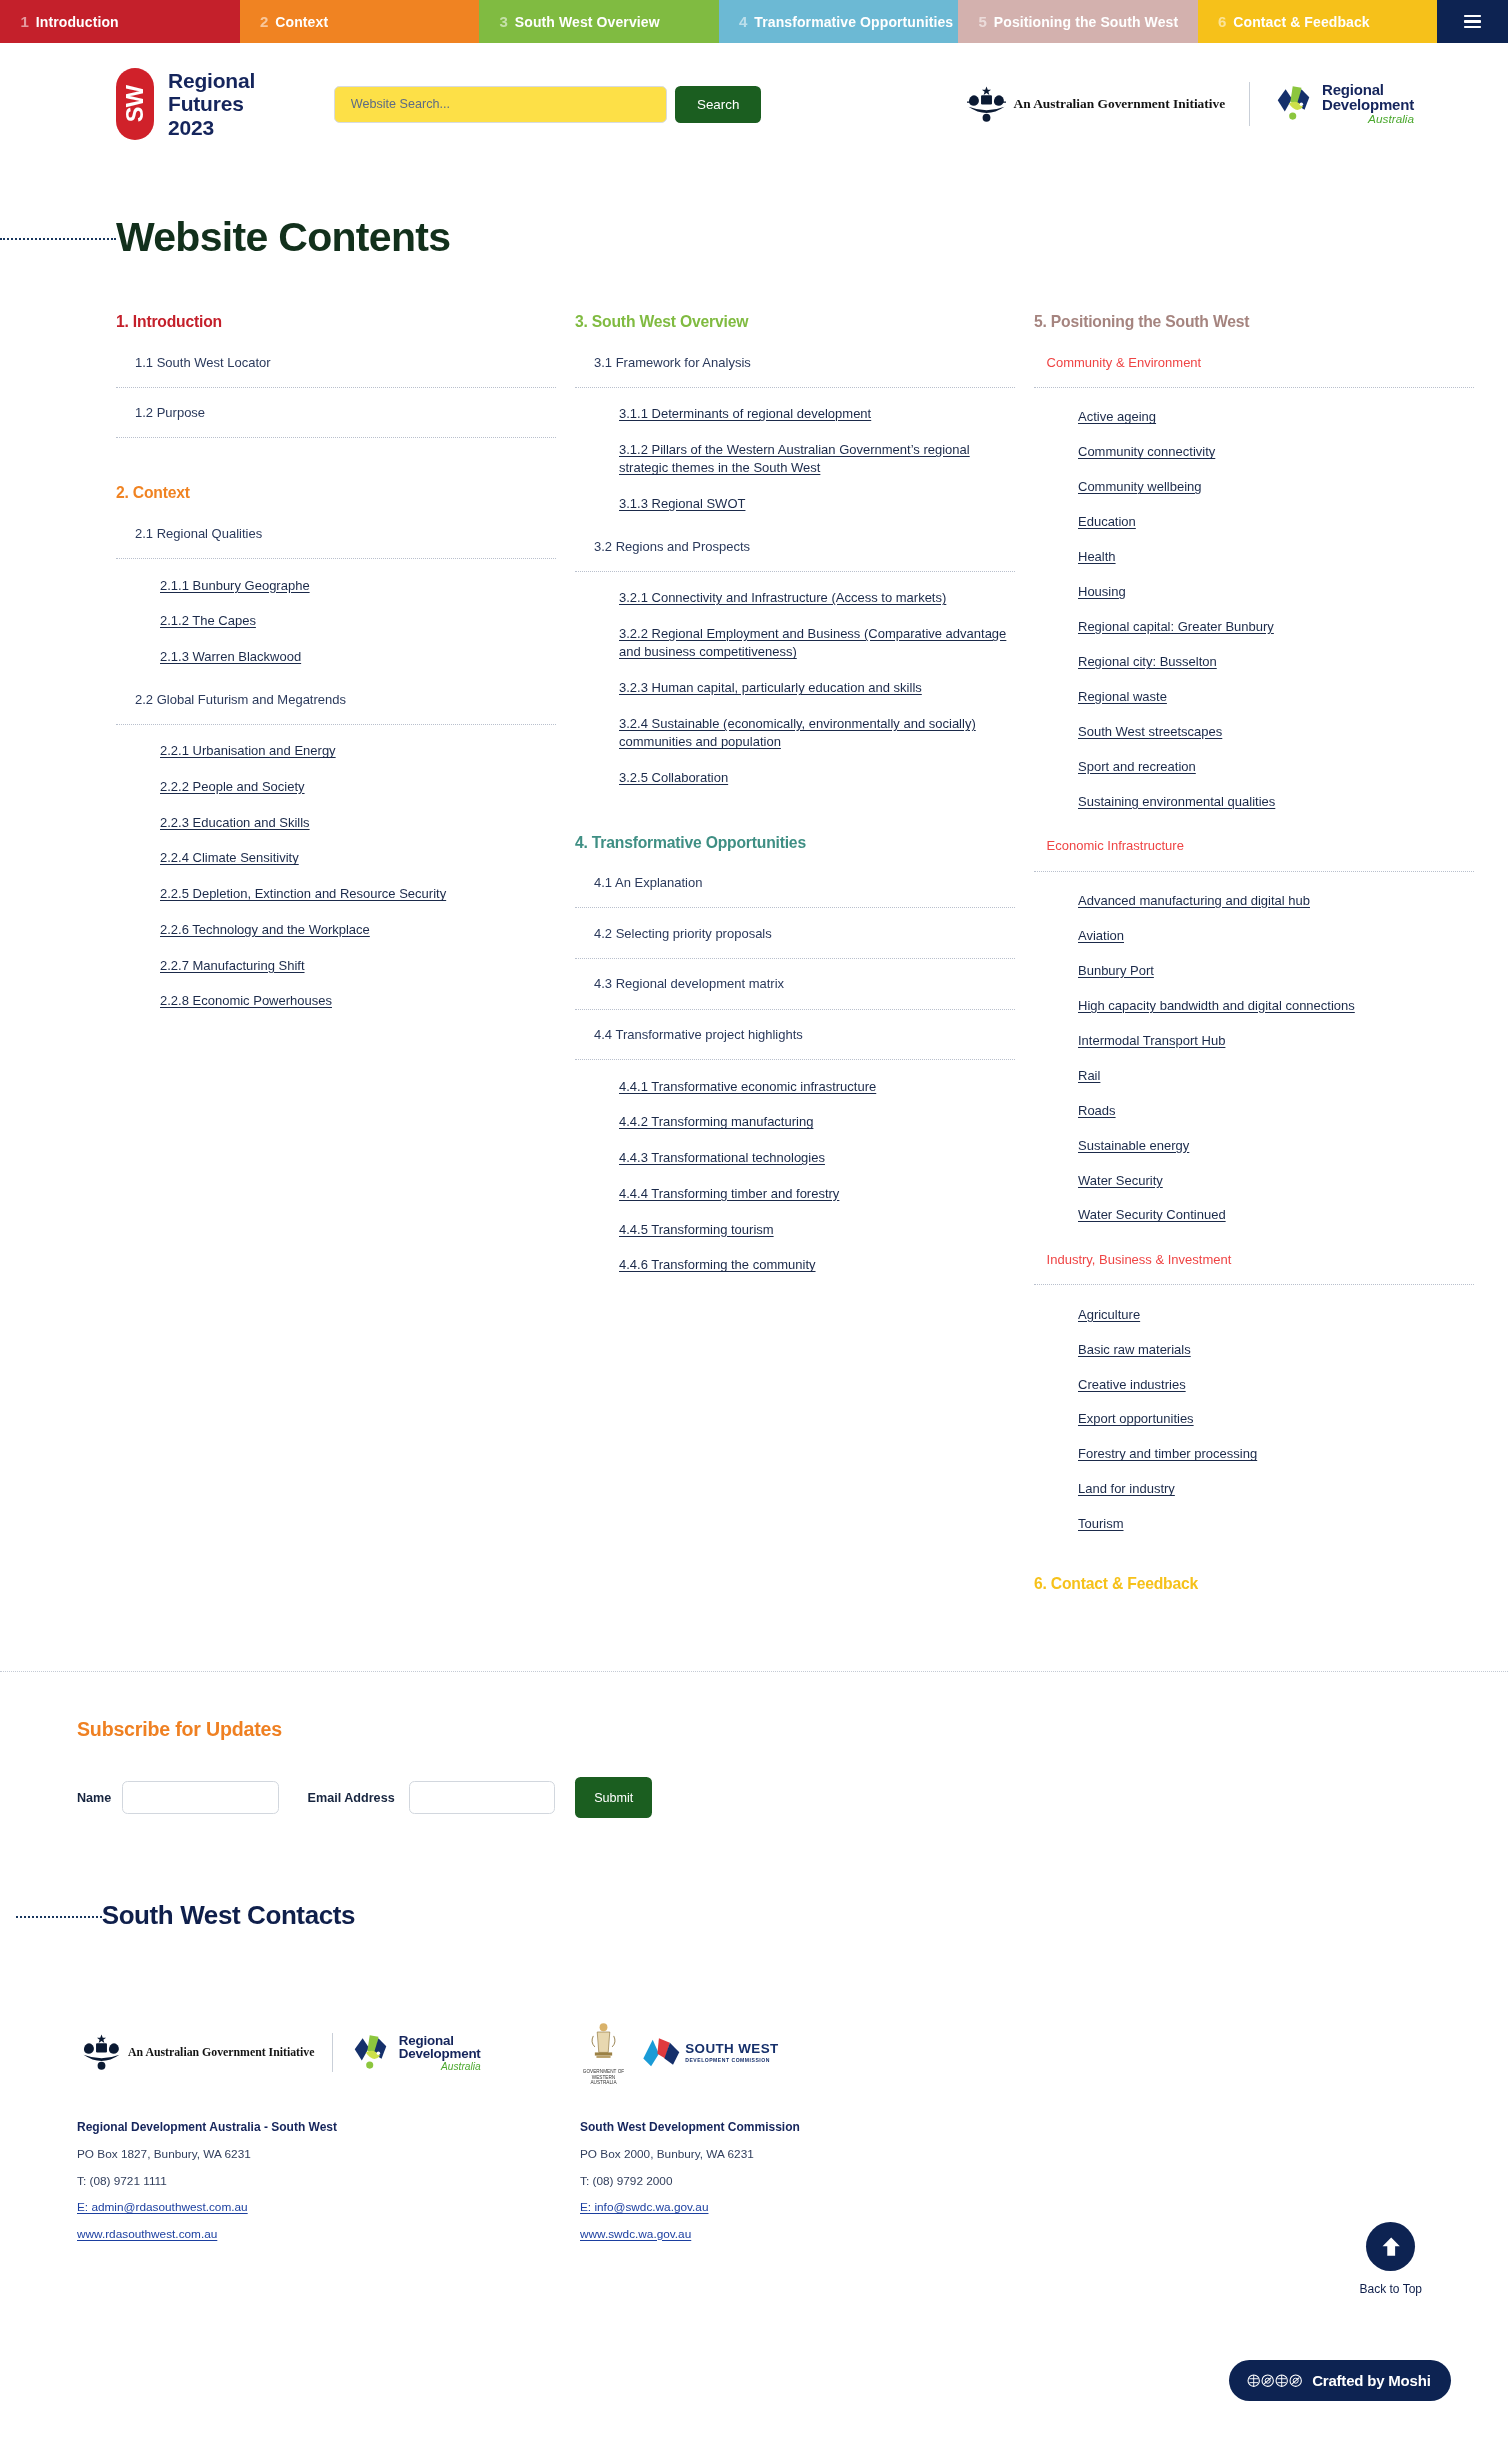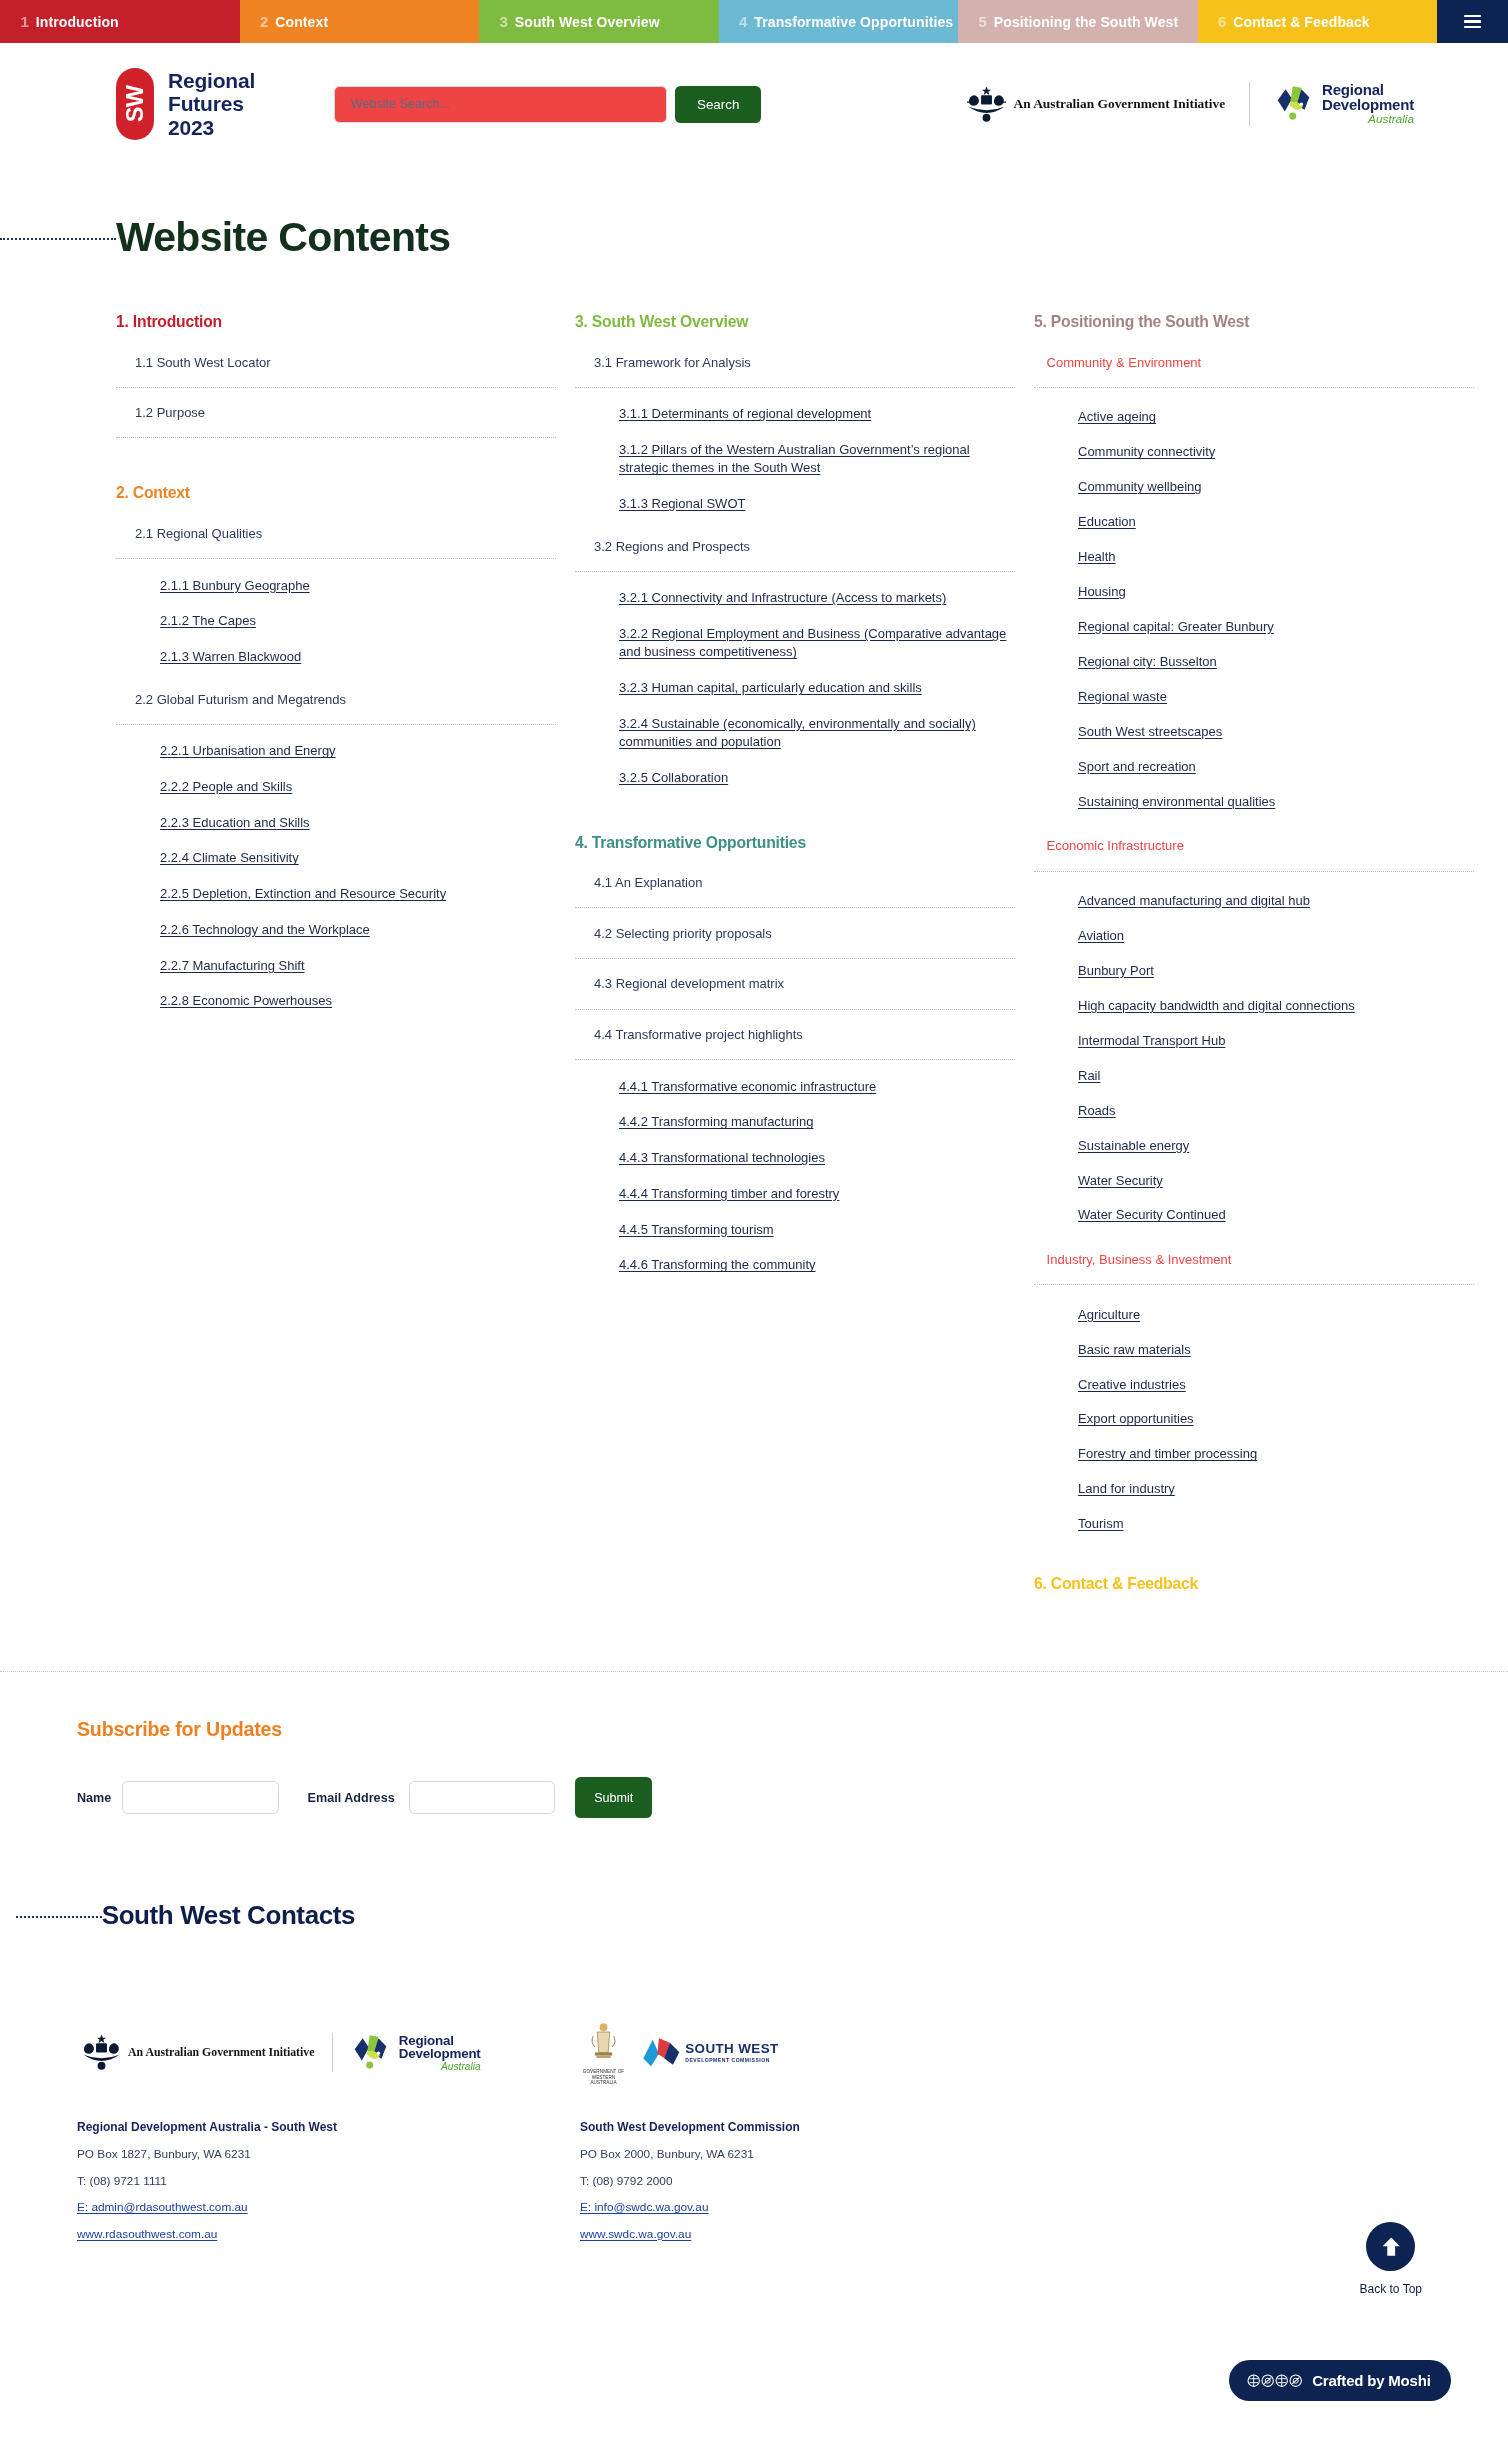--- a/index.html
+++ b/index.html
@@ -80,21 +80,21 @@
 
   .search-wrap { display: flex; align-items: center; gap: 7.9px; margin-left: 79px; }
   .search-input {
     width: 333px; height: 37px;
     border: 0.8px solid #d7dbe0;
     border-radius: 5.5px;
     padding: 0 15.7px;
     font-size: 12.6px;
     font-family: "Liberation Sans", sans-serif;
     color: #1b2a4a;
-    background: #ef4444;
+    background: #fde047;
     outline: none;
   }
   .search-input::placeholder { color: #5d6b85; }
   .search-btn {
     height: 37px; padding: 0 22px;
     background: #1b5e20;
     color: #fff;
     border: none; border-radius: 5.5px;
     font-size: 13.4px;
     font-family: "Liberation Sans", sans-serif;
@@ -381,21 +381,21 @@
     <div class="lvl2">1.1 South West Locator</div>
     <div class="lvl2">1.2 Purpose</div>
 
     <div class="sec-head space-top" style="color:#f08322">2. Context</div>
     <div class="lvl2">2.1 Regional Qualities</div>
     <a class="lvl3">2.1.1 Bunbury Geographe</a>
     <a class="lvl3">2.1.2 The Capes</a>
     <a class="lvl3">2.1.3 Warren Blackwood</a>
     <div class="lvl2" style="margin-top:25px">2.2 Global Futurism and Megatrends</div>
     <a class="lvl3">2.2.1 Urbanisation and Energy</a>
-    <a class="lvl3">2.2.2 People and Skills</a>
+    <a class="lvl3">2.2.2 People and Society</a>
     <a class="lvl3">2.2.3 Education and Skills</a>
     <a class="lvl3">2.2.4 Climate Sensitivity</a>
     <a class="lvl3">2.2.5 Depletion, Extinction and Resource Security</a>
     <a class="lvl3">2.2.6 Technology and the Workplace</a>
     <a class="lvl3">2.2.7 Manufacturing Shift</a>
     <a class="lvl3">2.2.8 Economic Powerhouses</a>
   </div>
 
   <div class="col">
     <div class="sec-head" style="color:#80bb41">3. South West Overview</div>

